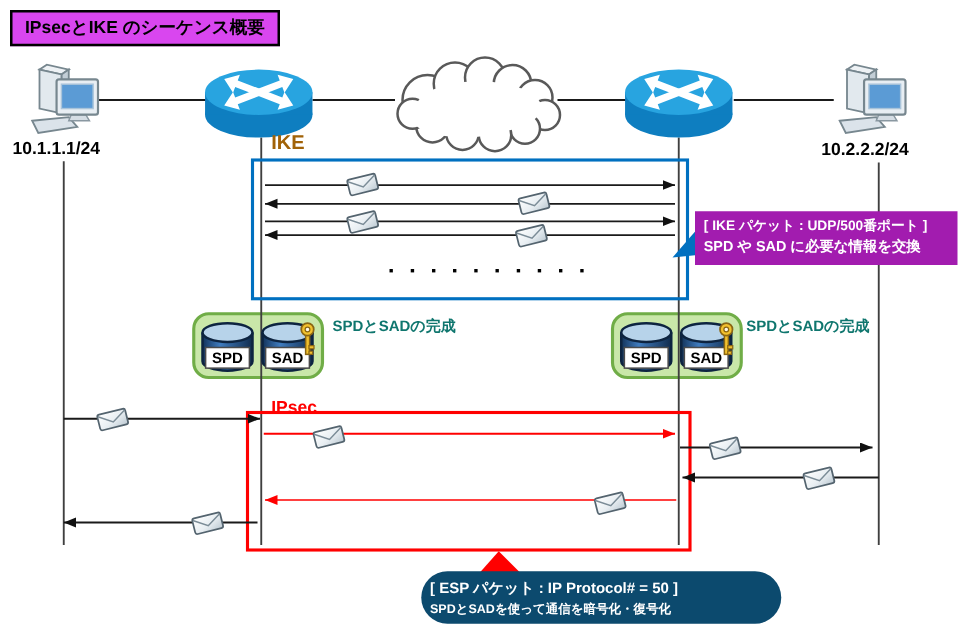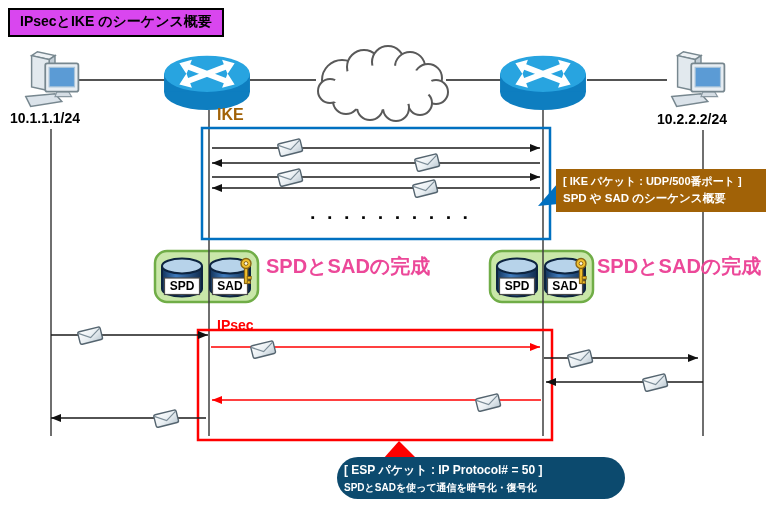--- a/index.html
+++ b/index.html
@@ -7,23 +7,23 @@
           font-family:"Liberation Sans",sans-serif;overflow:hidden;}
   svg{display:block;}
   .diagram-svg{position:absolute;left:0;top:0;z-index:1;}
   .txt{position:absolute;z-index:3;white-space:nowrap;}
   .title-box{left:8px;top:8px;border:2px solid #000;padding:3px 10px 4px 10px;
              font-weight:bold;font-size:14px;color:#000;background:#d946ef;}
   .ip-label{font-weight:bold;font-size:14px;color:#000;}
   .ike-label{left:217px;top:106px;color:#a16207;font-weight:bold;font-size:16px;}
   .ipsec-label{left:217px;top:301px;color:#FF0000;font-weight:bold;font-size:14px;margin-top:16px;}
   .dots{left:311px;top:211px;font-weight:bold;font-size:11px;letter-spacing:5px;color:#000;}
-  .caption-green{color:#ec4899;font-weight:bold;font-size:20px;}
+  .caption-green{color:#0f766e;font-weight:bold;font-size:12px;}
   .callout{z-index:3;color:#fff;font-weight:bold;padding:4px 7px;line-height:1.55;}
-  .callout-blue{left:556px;top:169px;width:196px;background:#a16207;}
+  .callout-blue{left:556px;top:169px;width:196px;background:#a21caf;}
   .callout-blue .l1{font-size:11px;}
   .callout-blue .l2{font-size:11.5px;}
   .callout-red{left:337px;top:457px;width:274px;background:#0c4a6e;border-radius:21px;}
   .callout-red .l1{font-size:12px;}
   .callout-red .l2{font-size:10px;}
   .cyl-label{font:bold 12px "Liberation Sans",sans-serif;fill:#000;}
 </style>
 </head>
 <body>
 
@@ -186,21 +186,21 @@
   <div class="txt title-box">IPsecとIKE のシーケンス概要</div>
 
   <div class="txt ip-label" style="left:10px;top:110px;">10.1.1.1/24</div>
   <div class="txt ip-label" style="left:657px;top:111px;">10.2.2.2/24</div>
 
   <div class="txt ike-label">IKE</div>
   <div class="txt dots">▪ ▪ ▪ ▪ ▪ ▪ ▪ ▪ ▪ ▪</div>
 
   <div class="txt callout callout-blue">
     <div class="l1">[ IKE パケット : UDP/500番ポート ]</div>
-    <div class="l2">SPD や SAD のシーケンス概要</div>
+    <div class="l2">SPD や SAD に必要な情報を交換</div>
   </div>
 
   <div class="txt caption-green" style="left:266px;top:253px;">SPDとSADの完成</div>
   <div class="txt caption-green" style="left:597px;top:253px;">SPDとSADの完成</div>
 
   <div class="txt ipsec-label">IPsec</div>
 
   <div class="txt callout callout-red">
     <div class="l1">[ ESP パケット : IP Protocol# = 50 ]</div>
     <div class="l2">SPDとSADを使って通信を暗号化・復号化</div>

